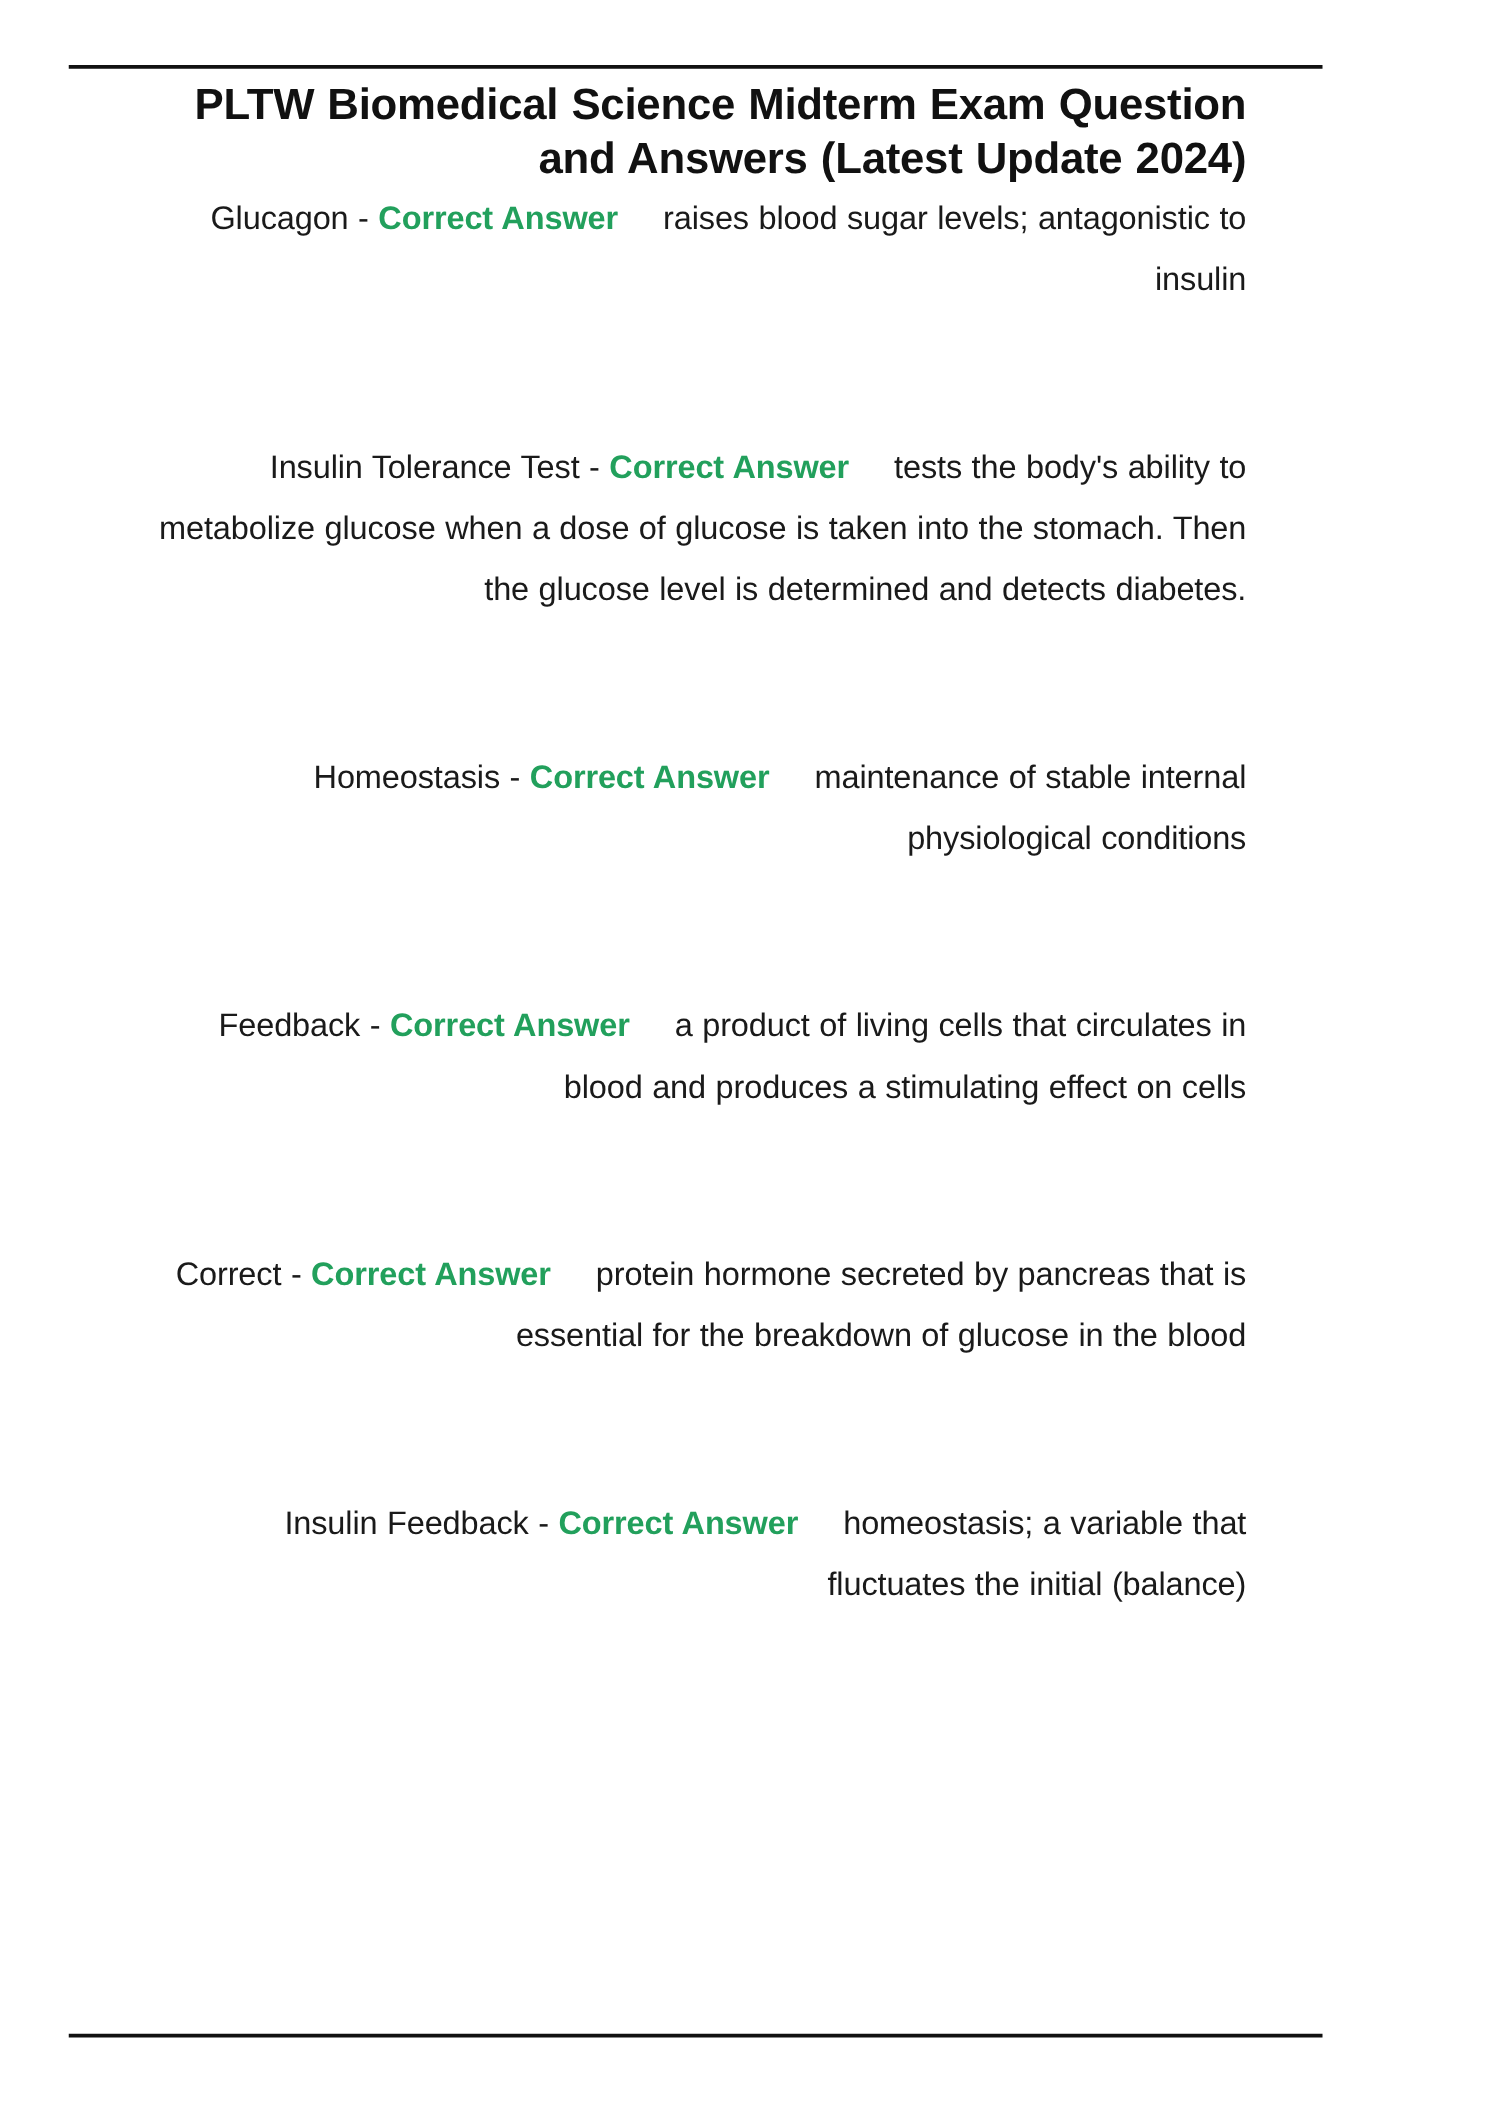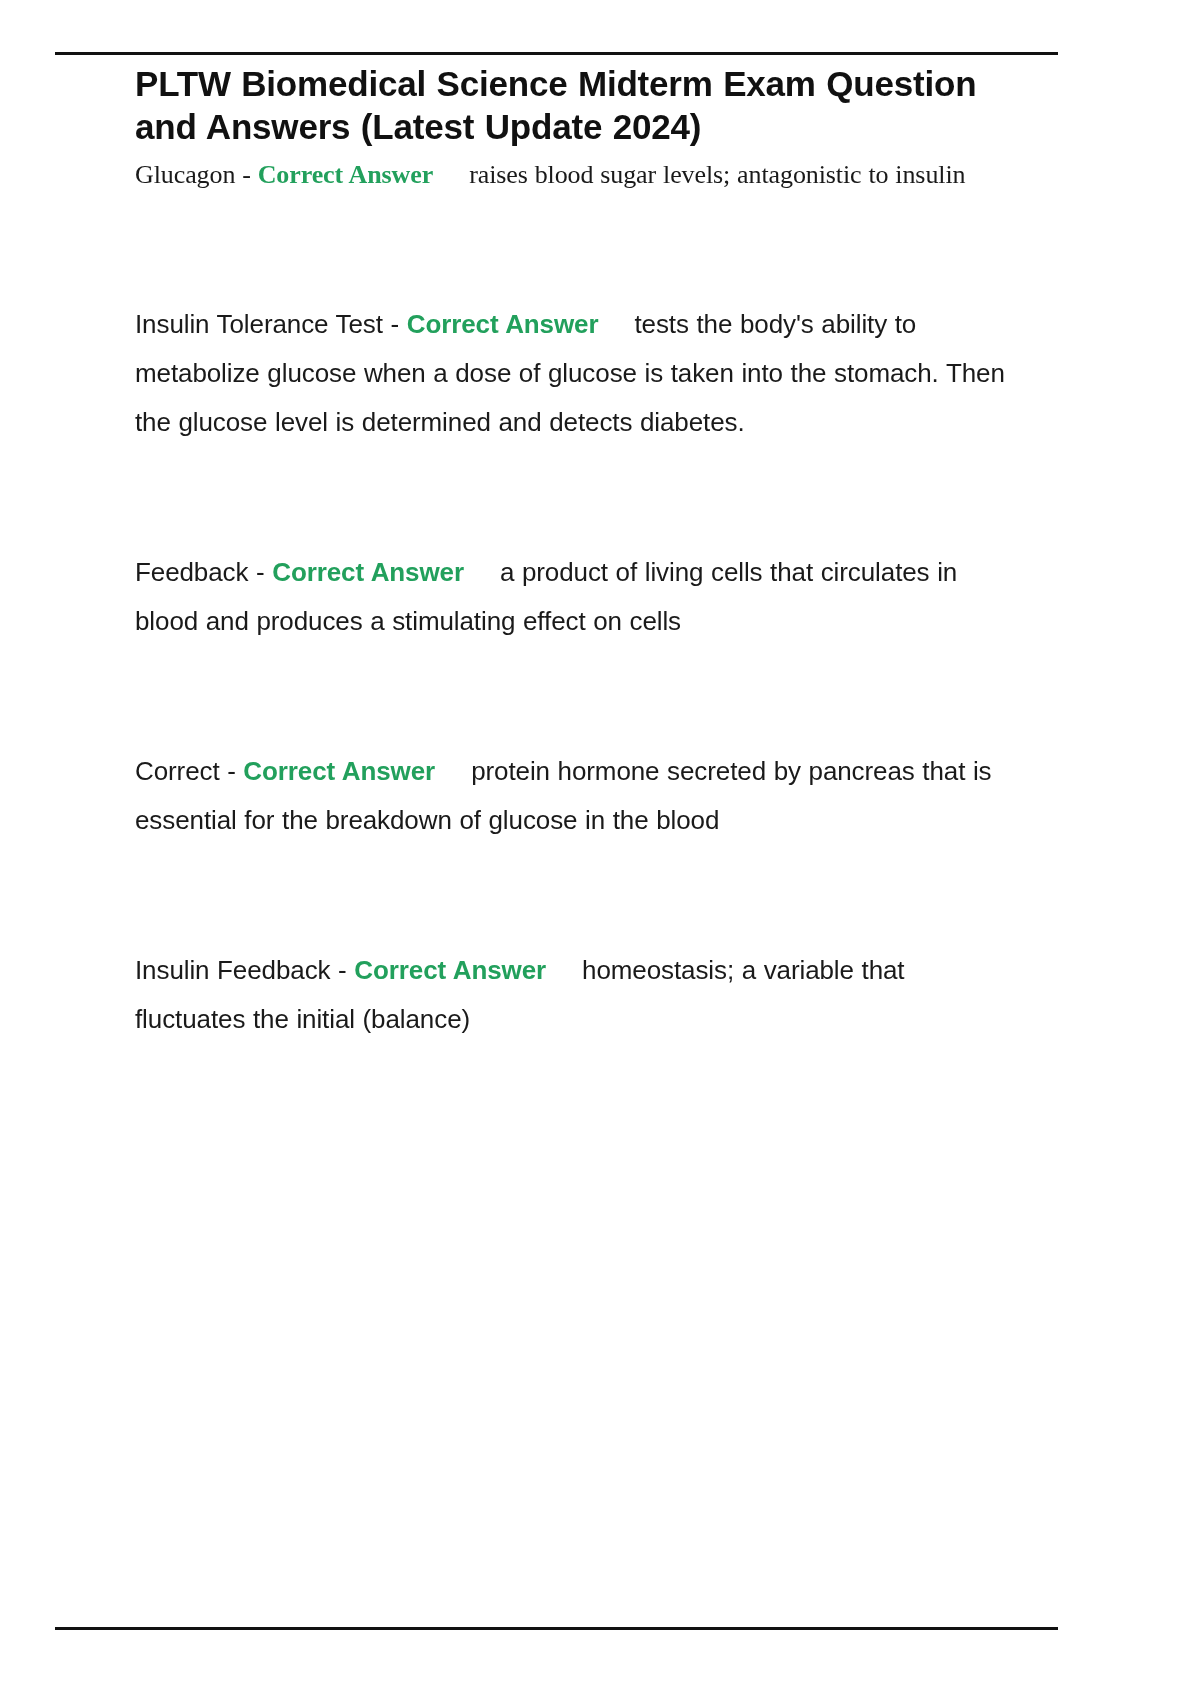--- a/index.html
+++ b/index.html
@@ -26,23 +26,24 @@
     left: 55px;
     width: 1003px;
     height: 0;
     border-top: 3px solid #111111;
   }
   .rule-top { top: 52px; }
   .rule-bottom { top: 1627px; }
 
   .content {
     position: absolute;
-    left: 135px;
+    left: 122px;
     top: 62px;
     width: 875px;
+    text-align: right;
   }
 
   .doc-title {
     margin: 0;
     font-size: 35px;
     line-height: 43px;
     font-weight: bold;
     color: #111111;
     letter-spacing: -0.2px;
     font-stretch: condensed;
@@ -63,21 +64,20 @@
     color: #1a1a1a;
     letter-spacing: -0.1px;
     word-spacing: 0.5px;
   }
   
   .entry + .entry {
     margin-top: 101px;
   }
   .entry-first {
     margin-top: 2px;
-    font-family: Liberation Serif, serif;
   }
 
   .term {
     color: #1a1a1a;
   }
   .sep {
     color: #1a1a1a;
   }
   .answer-label {
     font-weight: bold;
@@ -98,20 +98,21 @@
 
   <div class="rule rule-top"></div>
 
   <div class="content">
 
     <h1 class="doc-title">PLTW Biomedical Science Midterm Exam Question and Answers (Latest Update 2024)</h1>
 
     <div class="entries" id="entry-list">
         <p class="entry entry-first"><span class="term">Glucagon</span> <span class="sep">-</span> <span class="answer-label">Correct Answer</span><span class="gap"></span><span class="definition">raises blood sugar levels; antagonistic to insulin</span></p>
         <p class="entry"><span class="term">Insulin Tolerance Test</span> <span class="sep">-</span> <span class="answer-label">Correct Answer</span><span class="gap"></span><span class="definition">tests the body's ability to metabolize glucose when a dose of glucose is taken into the stomach. Then the glucose level is determined and detects diabetes.</span></p>
+        <p class="entry"><span class="term">Homeostasis</span> <span class="sep">-</span> <span class="answer-label">Correct Answer</span><span class="gap"></span><span class="definition">maintenance of stable internal physiological conditions</span></p>
         <p class="entry"><span class="term">Feedback</span> <span class="sep">-</span> <span class="answer-label">Correct Answer</span><span class="gap"></span><span class="definition">a product of living cells that circulates in blood and produces a stimulating effect on cells</span></p>
         <p class="entry"><span class="term">Correct</span> <span class="sep">-</span> <span class="answer-label">Correct Answer</span><span class="gap"></span><span class="definition">protein hormone secreted by pancreas that is essential for the breakdown of glucose in the blood</span></p>
         <p class="entry"><span class="term">Insulin Feedback</span> <span class="sep">-</span> <span class="answer-label">Correct Answer</span><span class="gap"></span><span class="definition">homeostasis; a variable that fluctuates the initial (balance)</span></p>
       </div>
 
   </div>
 
   <div class="rule rule-bottom"></div>
 
 </div>

